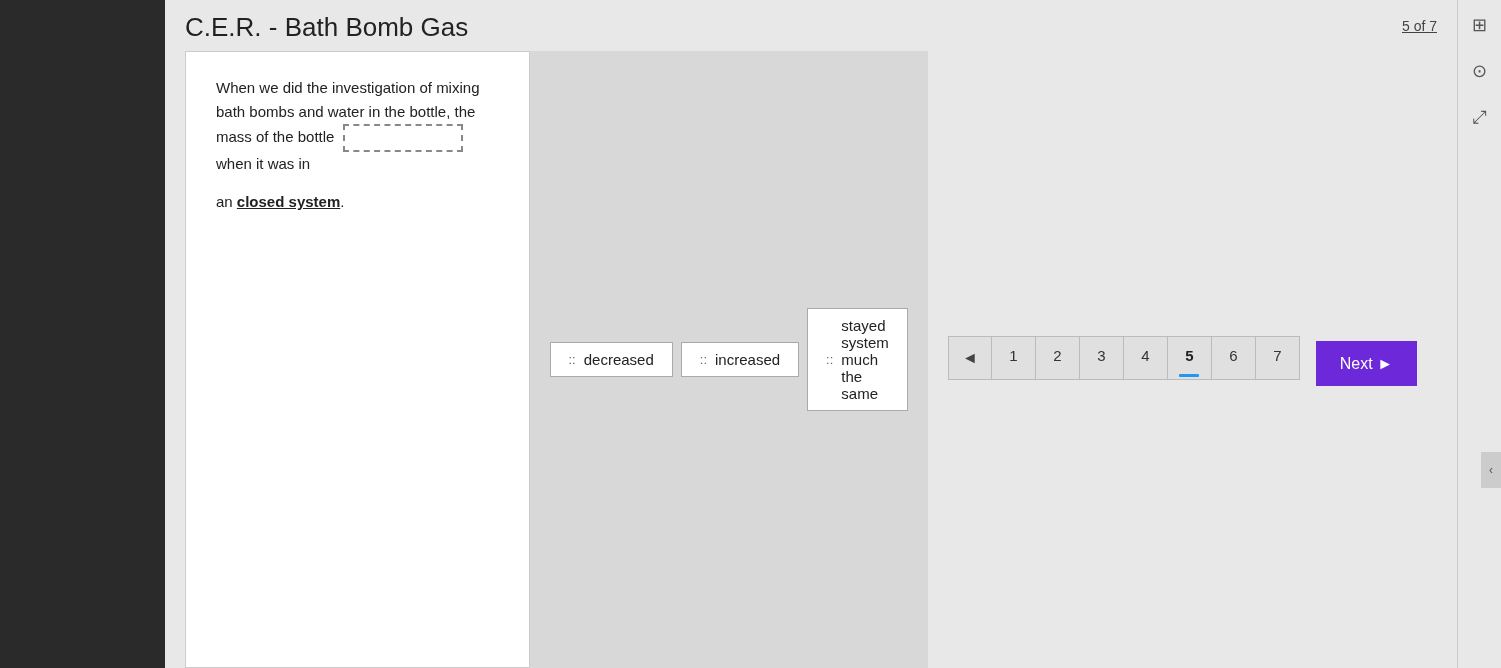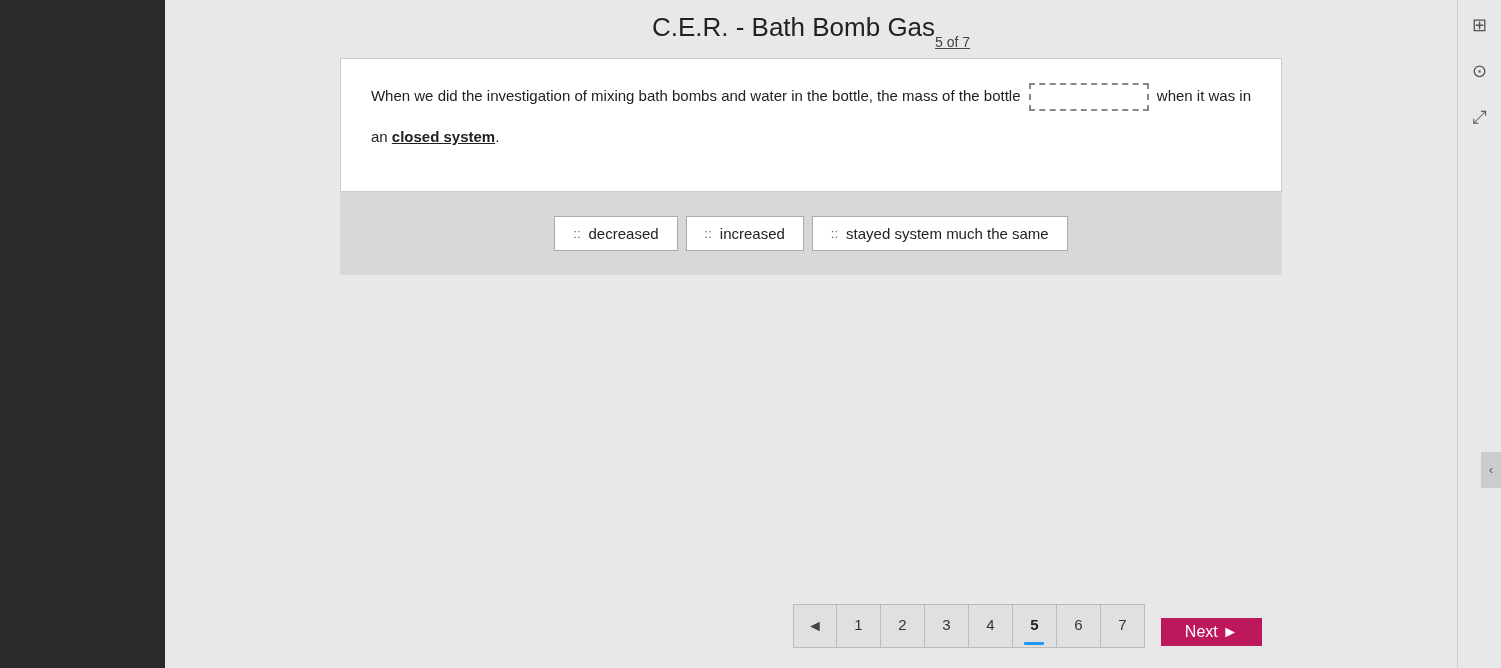--- a/index.html
+++ b/index.html
@@ -17,48 +17,47 @@
       background: #2a2a2a;
       flex-shrink: 0;
     }
 
     .main-content {
       flex: 1;
       background: #e8e8e8;
       display: flex;
       flex-direction: column;
       position: relative;
-      align-items: center;
     }
 
     .page-header {
       padding: 12px 20px 8px 20px;
       display: flex;
       justify-content: space-between;
       align-items: flex-start;
       background: #e8e8e8;
     }
 
     .page-title {
       font-size: 26px;
       font-weight: 400;
       color: #222;
     }
 
     .page-counter {
       font-size: 14px;
       color: #444;
-      margin-top: 22px;
+      margin-top: 6px;
       text-decoration: underline;
     }
 
     .content-area {
       flex: 1;
       display: flex;
-      flex-direction: column;
+      flex-direction: row;
       padding: 0 20px;
     }
 
     .question-card {
       background: #fff;
       border: 1px solid #ccc;
       margin-bottom: 0;
       padding: 24px 30px 28px 30px;
     }
 
@@ -171,25 +170,25 @@
       bottom: 2px;
       left: 50%;
       transform: translateX(-50%);
       width: 20px;
       height: 3px;
       background: #2196f3;
       border-radius: 1px;
     }
 
     .next-btn {
-      background: #be185d;
+      background: #6d28d9;
       color: #fff;
       border: none;
       padding: 0 24px;
-      height: 28px;
+      height: 45px;
       font-size: 16px;
       cursor: pointer;
       display: flex;
       align-items: center;
       gap: 8px;
       margin-left: 16px;
       white-space: nowrap;
       margin-top: 12px;
     }
 

